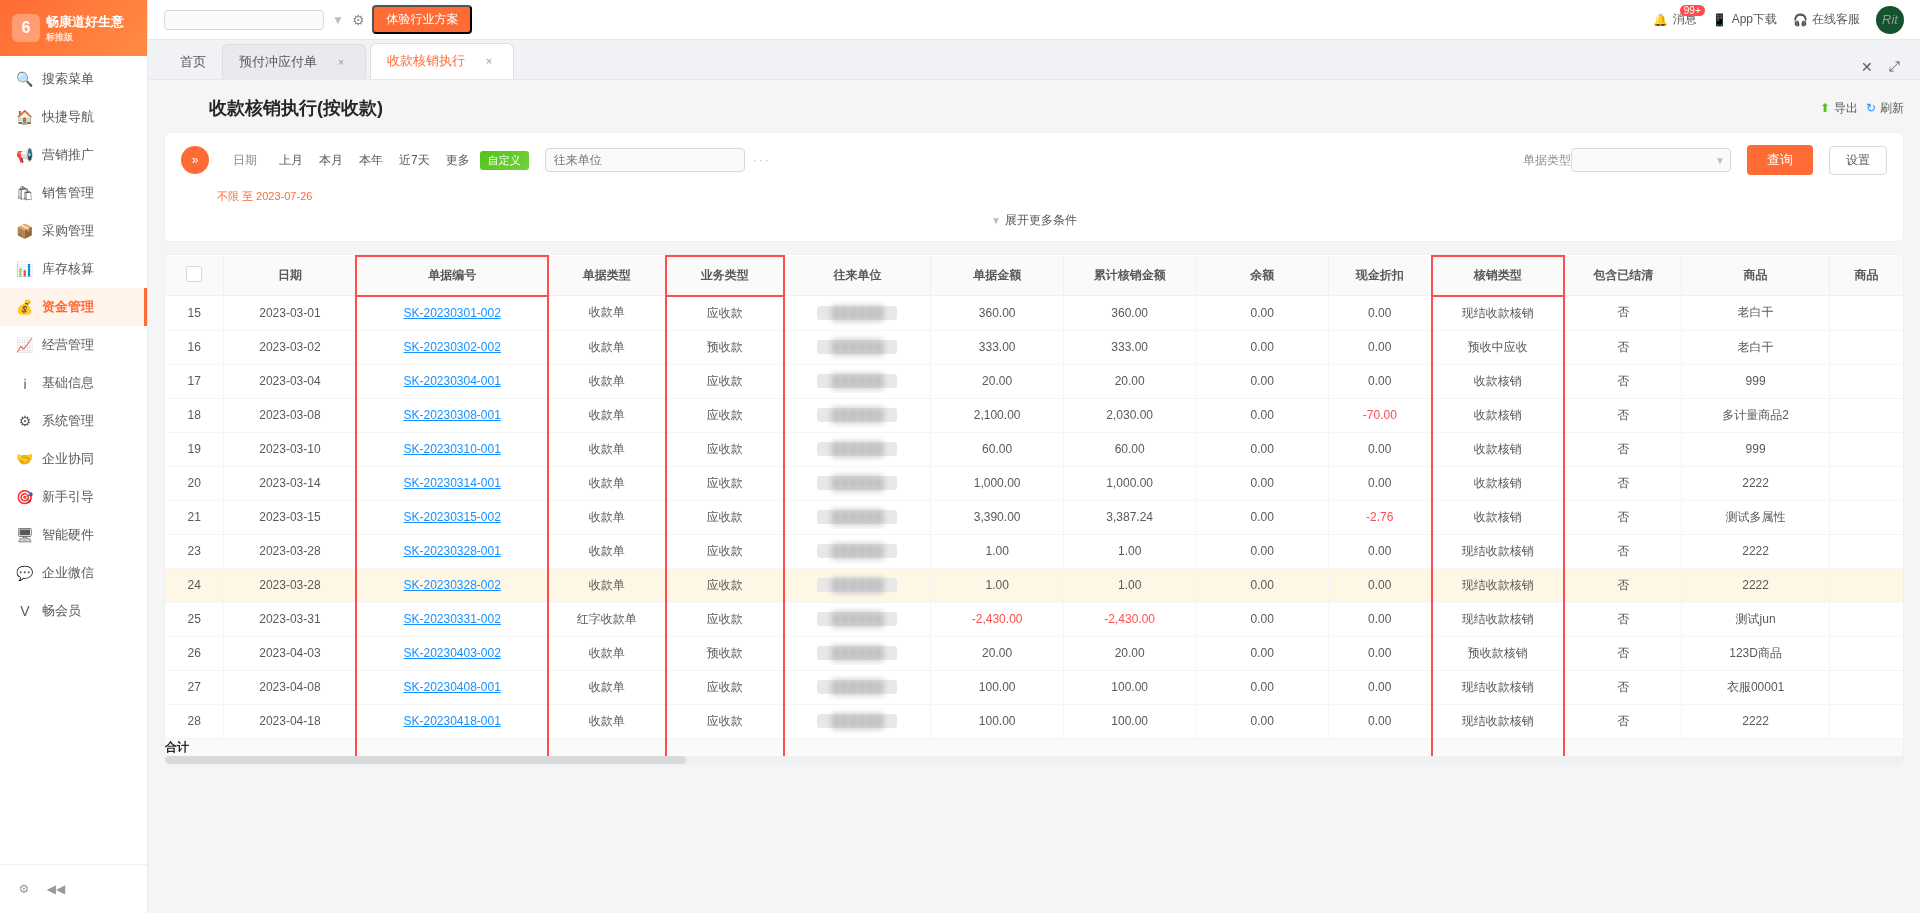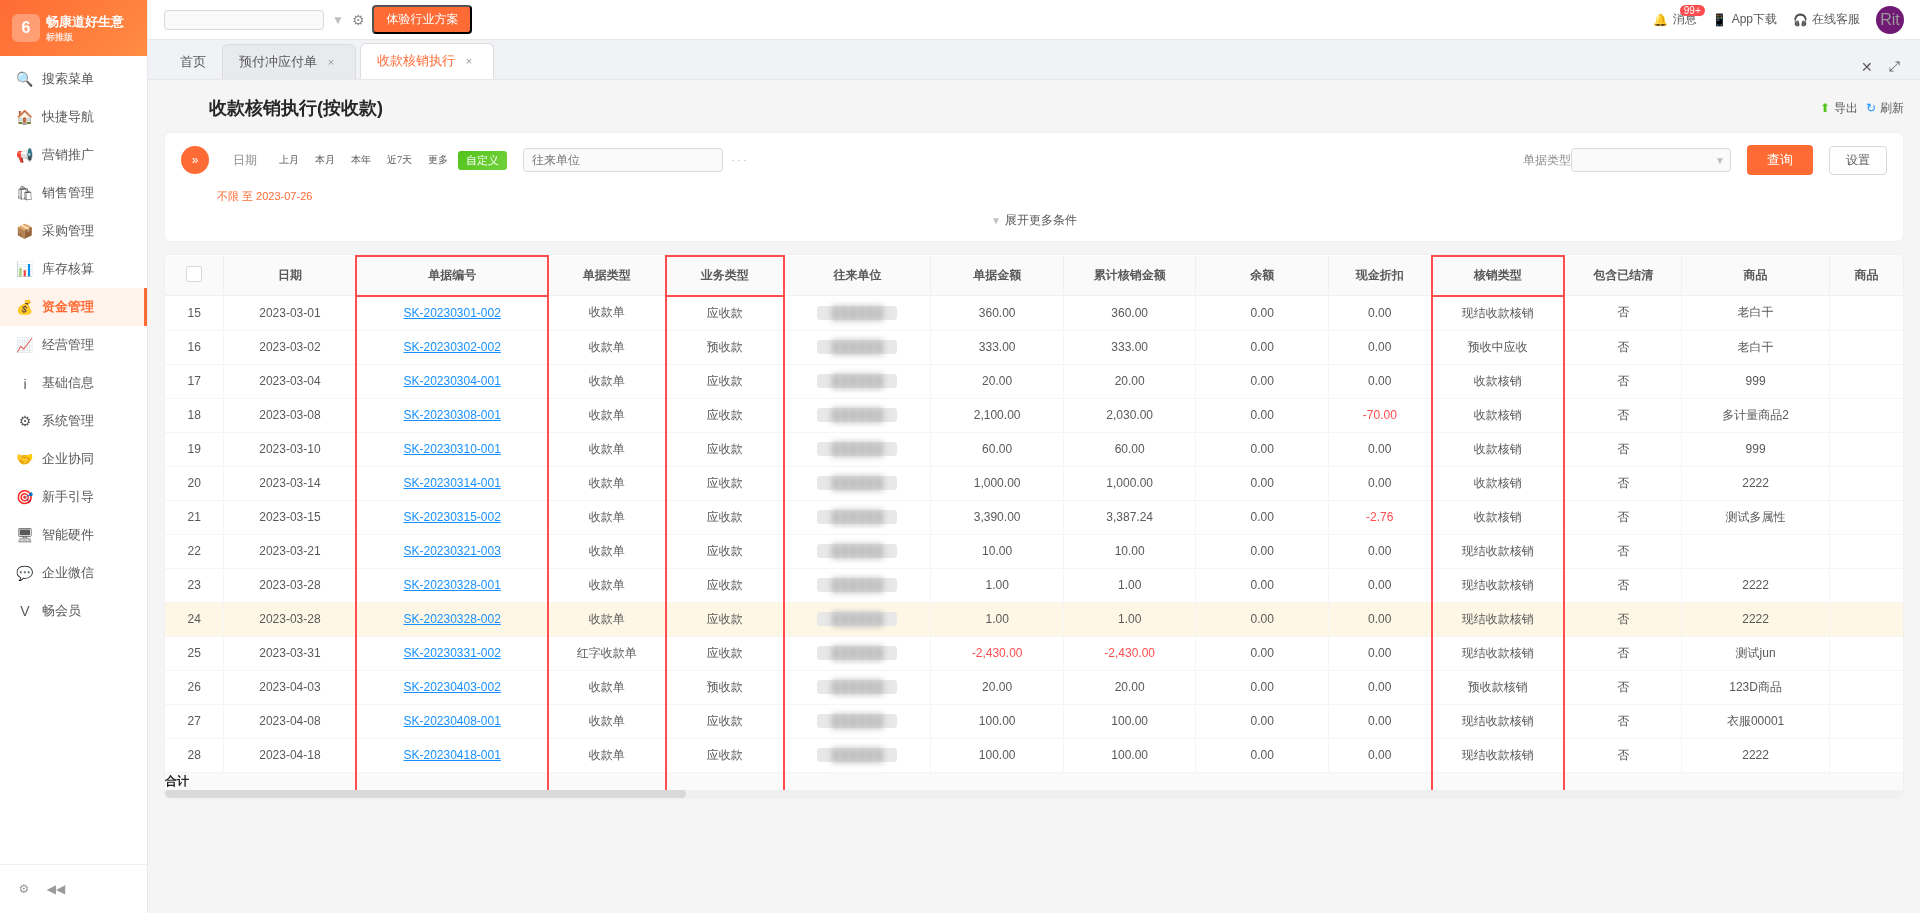--- a/index.html
+++ b/index.html
@@ -25,42 +25,42 @@
     .breadcrumb-area { flex: 1; display: flex; align-items: center; gap: 8px; }
     .breadcrumb-input { border: 1px solid #d9d9d9; border-radius: 4px; padding: 2px 8px; font-size: 12px; color: #595959; width: 160px; background: #fafafa; }
     .header-actions { display: flex; align-items: center; gap: 16px; }
     .header-btn { display: flex; align-items: center; gap: 4px; cursor: pointer; color: #595959; font-size: 12px; }
     .industry-btn { background: #ff6b35; color: white; padding: 4px 12px; border-radius: 4px; cursor: pointer; font-size: 12px; }
     .notification-btn { position: relative; cursor: pointer; }
     .notification-badge { position: absolute; top: -6px; right: -8px; background: #ff4d4f; color: white; border-radius: 8px; padding: 0 4px; font-size: 10px; min-width: 16px; text-align: center; }
 
     
     .tabs-bar { height: 40px; background: #f0f2f5; display: flex; align-items: end; padding: 0 16px; border-bottom: 1px solid #e8e8e8; }
-    .tab { padding: 8px 16px; background: #e8eaed; border-radius: 6px 6px 0 0; cursor: pointer; font-size: 13px; color: #595959; display: flex; align-items: center; gap: 6px; margin-right: 4px; border: 1px solid #ddd; border-bottom: none; }
+    .tab { padding: 8px 16px; background: #e8eaed; border-radius: 6px 6px 0 0; cursor: pointer; font-size: 13px; color: #595959; display: flex; align-items: center; gap: 16px; margin-right: 4px; border: 1px solid #ddd; border-bottom: none; }
     .tab.active { background: #fff; color: #ff6b35; border-bottom: 1px solid #fff; }
     .tab-close { width: 16px; height: 16px; display: flex; align-items: center; justify-content: center; border-radius: 50%; color: #999; font-size: 11px; }
     .tabs-right { margin-left: auto; display: flex; align-items: center; gap: 8px; }
     .tab-btn { cursor: pointer; color: #595959; font-size: 14px; padding: 4px; }
     .home-tab { padding: 8px 16px; cursor: pointer; font-size: 13px; color: #595959; }
 
     
     .content { flex: 1; overflow-y: auto; padding: 16px; background: #f5f5f5; }
 
     
     .page-header { display: flex; align-items: center; justify-content: space-between; margin-bottom: 12px; margin-left: 45px; }
     .page-title { font-size: 18px; font-weight: bold; color: #262626; }
     .page-actions { display: flex; gap: 8px; }
     .action-btn { display: flex; align-items: center; gap: 4px; cursor: pointer; color: #595959; font-size: 12px; }
 
     
     .filter-card { background: #fff; border-radius: 6px; padding: 12px 16px; margin-bottom: 12px; border: 1px solid #f0f0f0; }
     .filter-row { display: flex; align-items: center; gap: 16px; flex-wrap: wrap; }
     .filter-label { color: #8c8c8c; font-size: 12px; white-space: nowrap; }
     .filter-dates { display: flex; align-items: center; gap: 4px; }
-    .date-btn { padding: 2px 6px; cursor: pointer; color: #595959; font-size: 10px; border-radius: 2px; font-family: Liberation Serif, serif; }
+    .date-btn { padding: 2px 6px; cursor: pointer; color: #595959; font-size: 12px; border-radius: 2px; }
     .date-custom { background: linear-gradient(135deg, #52c41a, #73d13d); color: white; padding: 2px 8px; border-radius: 3px; font-size: 11px; cursor: pointer; }
     .date-range-text { color: #ff6b35; font-size: 11px; }
     .filter-unit { flex: 1; display: flex; align-items: center; gap: 8px; }
     .filter-input { border: 1px solid #d9d9d9; border-radius: 4px; padding: 4px 8px; font-size: 12px; color: #595959; min-width: 200px; background: #fafafa; }
     .filter-dots { color: #bfbfbf; letter-spacing: 2px; }
     .filter-type { border: 1px solid #d9d9d9; border-radius: 4px; padding: 4px 24px 4px 8px; font-size: 12px; min-width: 160px; background: #fafafa; appearance: none; cursor: pointer; color: #595959; }
     .filter-select-wrap { position: relative; display: flex; align-items: center; }
     .filter-chevron { position: absolute; right: 6px; color: #bfbfbf; font-size: 10px; pointer-events: none; }
     .query-btn { background: #ff6b35; color: white; padding: 6px 20px; border-radius: 4px; cursor: pointer; font-size: 13px; border: none; white-space: nowrap; }
     .setting-btn { border: 1px solid #d9d9d9; color: #595959; padding: 5px 16px; border-radius: 4px; cursor: pointer; font-size: 12px; background: white; white-space: nowrap; }
@@ -208,21 +208,21 @@
         <span class="notification-badge">99+</span>
       </div>
       <div class="header-btn">
         <span>📱</span>
         <span>App下载</span>
       </div>
       <div class="header-btn">
         <span>🎧</span>
         <span>在线客服</span>
       </div>
-      <div class="header-btn" style="background:#701a75;border-radius:50%;width:28px;height:28px;display:flex;align-items:center;justify-content:center;font-size:16px;color:#999;">Rit</div>
+      <div class="header-btn" style="background:#14532d;border-radius:50%;width:28px;height:28px;display:flex;align-items:center;justify-content:center;font-size:13px;color:#999;font-style:italic;">Rit</div>
     </div>
   </div>
 
   <div class="tabs-bar">
     <div class="home-tab">首页</div>
     <div class="tab">
       <span>预付冲应付单</span>
       <span class="tab-close">×</span>
     </div>
     <div class="tab active">
@@ -416,36 +416,20 @@
     <td class="col-amount">3,390.00</td>
     <td class="col-amount">3,387.24</td>
     <td class="col-balance">0.00</td>
     <td class="col-discount"><span class="negative">-2.76</span></td>
     <td class="col-xstype td-xstype">收款核销</td>
     <td class="col-incl">否</td>
     <td class="col-goods">测试多属性</td>
     <td class="col-img"></td>
   </tr>
               <tr>
-    <td class="col-num">22</td>
-    <td class="col-date">2023-03-21</td>
-    <td class="col-sn td-sn"><span class="link-text">SK-20230321-003</span></td>
-    <td class="col-type">收款单</td>
-    <td class="col-btype td-btype">应收款</td>
-    <td class="col-unit"><span class="blurred">██████</span></td>
-    <td class="col-amount">10.00</td>
-    <td class="col-amount">10.00</td>
-    <td class="col-balance">0.00</td>
-    <td class="col-discount">0.00</td>
-    <td class="col-xstype td-xstype">现结收款核销</td>
-    <td class="col-incl">否</td>
-    <td class="col-goods"></td>
-    <td class="col-img"></td>
-  </tr>
-              <tr>
     <td class="col-num">23</td>
     <td class="col-date">2023-03-28</td>
     <td class="col-sn td-sn"><span class="link-text">SK-20230328-001</span></td>
     <td class="col-type">收款单</td>
     <td class="col-btype td-btype">应收款</td>
     <td class="col-unit"><span class="blurred">██████</span></td>
     <td class="col-amount">1.00</td>
     <td class="col-amount">1.00</td>
     <td class="col-balance">0.00</td>
     <td class="col-discount">0.00</td>

